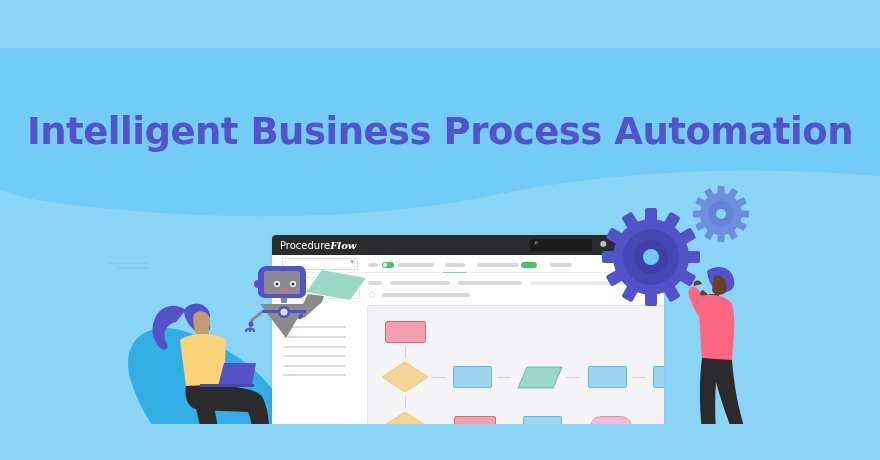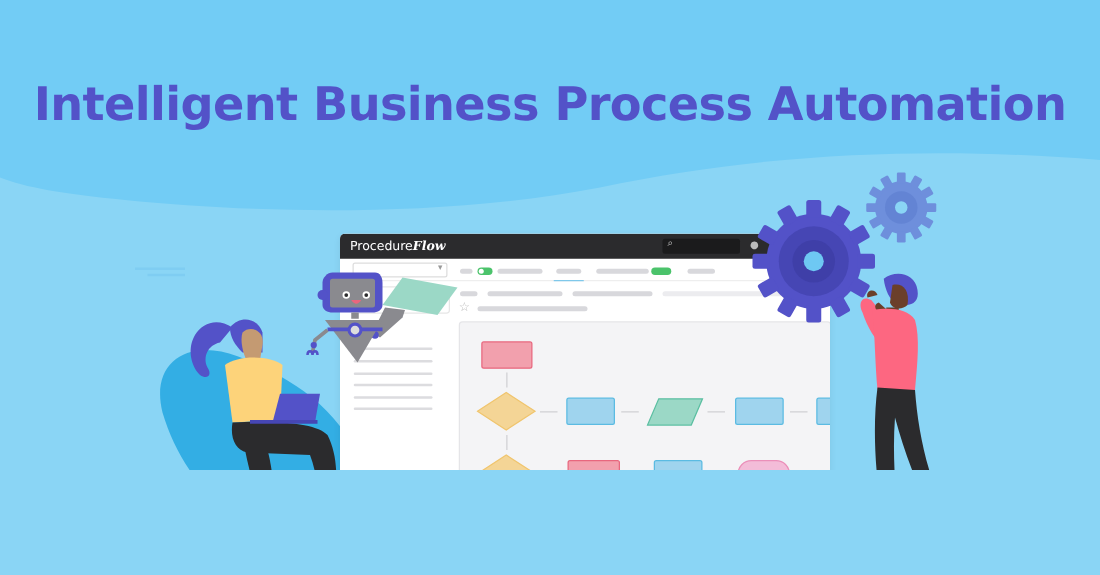--- a/index.html
+++ b/index.html
@@ -1,18 +1,18 @@
 <!DOCTYPE html>
 <html><head>
 <meta charset="utf-8">
 <style>
   * { box-sizing: border-box; margin: 0; padding: 0; }
   html, body { width: 880px; height: 460px; overflow: hidden; }
   body { background: #8ad5f5; font-family: "DejaVu Sans", sans-serif; position: relative; }
-  .stage { position: absolute; inset: 0; width: 880px; height: 376px; overflow: hidden; }
+  .stage { position: absolute; inset: 0; width: 880px; height: 376px; overflow: hidden; margin-top: 48px; }
   .bg-top { position: absolute; left: 0; top: 0; width: 880px; height: 460px; }
   .title { position: absolute; left: 0; top: 62px; width: 880px; text-align: center;
     font-family: "DejaVu Sans", sans-serif; font-weight: bold; font-size: 37px; color: #5352c8;
     letter-spacing: -0.5px; }
   .window { position: absolute; left: 272px; top: 187px; width: 392px; height: 220px;
     background: #fff; border-radius: 4px; box-shadow: 0 2px 6px rgba(0,0,0,0.08); overflow: hidden; }
   .titlebar { height: 20px; background: #2b2b2d; display: flex; align-items: center; padding: 0 8px; position: relative; text-align: center; }
   .brand { color: #fff; font-size: 10px; font-family: "DejaVu Sans", sans-serif; }
   .brand .flow { font-family: "DejaVu Serif", serif; font-style: italic; font-weight: bold; }
   .search { position: absolute; left: 258px; top: 4px; width: 62px; height: 12px; background: #1b1b1c; border-radius: 2px; }

